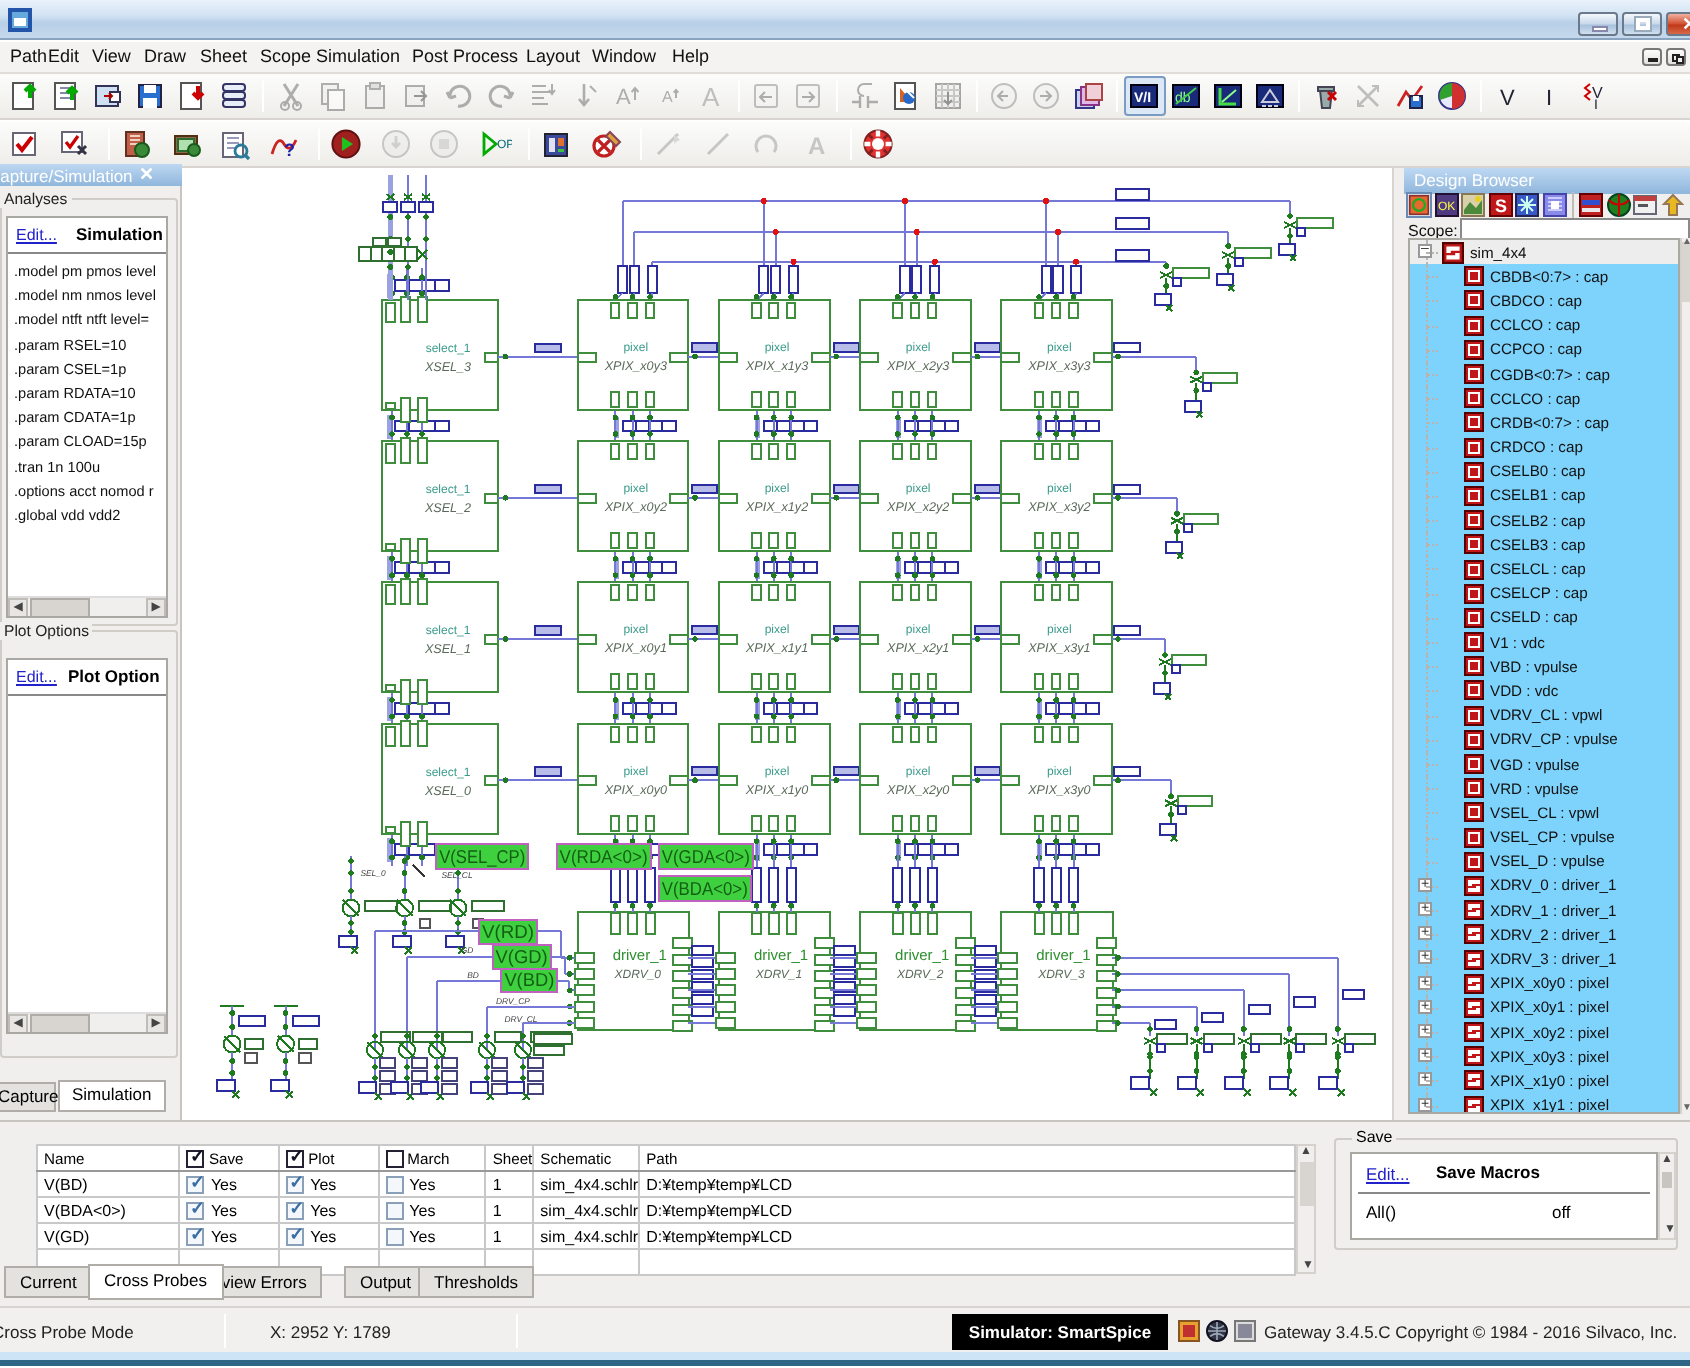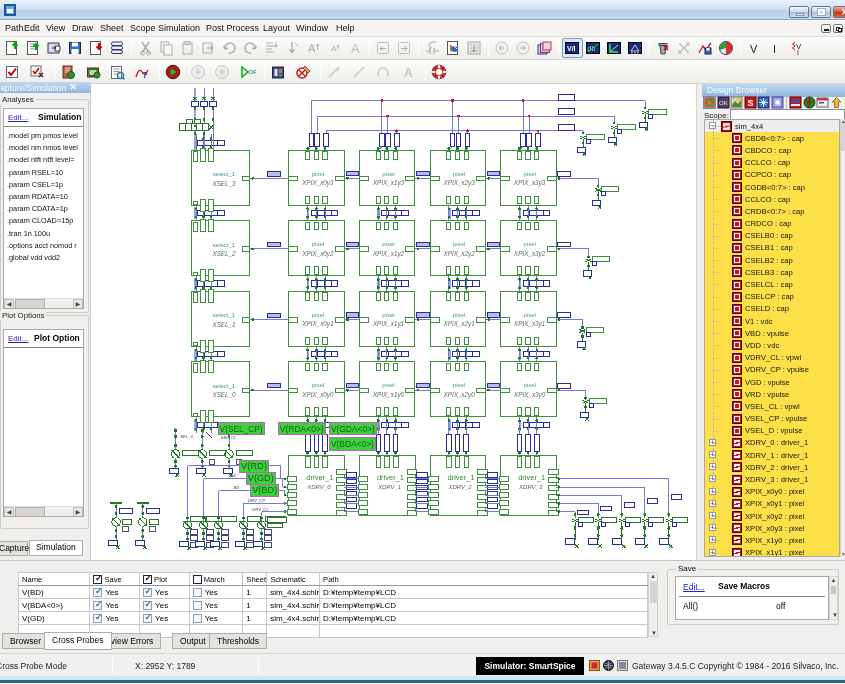--- a/index.html
+++ b/index.html
@@ -41,21 +41,21 @@
 #canvas { position:absolute; left:95px; top:84px; width:601px; height:476px; background:#fff; }
 #rsplit { position:absolute; left:696px; top:84px; width:6px; height:476px; background:#f0efed; border-left:1px solid #d8d5d0; }
 #rightpanel { position:absolute; left:702px; top:84px; width:143px; height:476px; background:#f0efed; }
 #rphead { position:absolute; left:0; top:0; width:143px; height:13px; background:linear-gradient(#bed8f2,#8fb6dc);
   color:#fff; font-size:8.5px; padding:1px 0 0 5px; }
 #rptools { position:absolute; left:1px; top:11px; width:142px; height:14px; display:flex; align-items:center; }
 .dbi { display:inline-flex; width:13px; height:13px; align-items:center; justify-content:center; margin-right:0.5px; flex:none; }
 .dbsep { width:1px; height:13px; background:#c0bdb8; margin:0 2px; flex:none; }
 #rpscope { position:absolute; left:2px; top:27px; font-size:8px; color:#111; }
 #rpscopebox { position:absolute; left:28px; top:25px; width:115px; height:11px; background:#fff; border:1px solid #8a8a8a; }
-#rptree { position:absolute; left:2px; top:35px; width:136px; height:438px; background:#fde047; border:1px solid #aaa8a2; overflow:hidden; }
+#rptree { position:absolute; left:2px; top:35px; width:136px; height:438px; background:#7dd3fc; border:1px solid #aaa8a2; overflow:hidden; }
 #rpsb { position:absolute; left:138px; top:35px; width:6px; height:438px; background:#f0efed; border-left:1px solid #d5d2cd; }
 .trow { display:flex; align-items:center; height:12.2px; font-size:7.6px; color:#111; white-space:nowrap; padding-left:14px; position:relative; }
 .trow::before { content:""; position:absolute; left:8px; top:0; bottom:0; border-left:1px dotted #b8b5b0; }
 .trow::after { content:""; position:absolute; left:8px; top:6px; width:6px; border-top:1px dotted #b8b5b0; }
 .trow .tind { width:13px; flex:none; }
 .texp { position:absolute; left:4px; top:2px; width:7px; height:7px; border:1px solid #999; background:#fff; font-size:7px; line-height:5px; text-align:center; color:#333; }
 .tlab { margin-left:3px; }
 #bottompanel { position:absolute; left:0; top:560px; width:845px; height:93px; background:#f0efed; border-top:1px solid #c8c5c0; }
 #xtable { position:absolute; left:18px; top:11px; width:630px; border-collapse:collapse; background:#fff; font-size:8px; }
 #xtable td, #xtable th { border:1px solid #c8c8c8; height:13px; padding:0 0 0 3px; font-weight:normal; text-align:left; white-space:nowrap; overflow:hidden; }
@@ -2128,21 +2128,21 @@
           <td></td>
         </tr>
   </tbody>
     </table>
   <div style="position:absolute;left:648px;top:11px;width:10px;height:65px;background:#f0efed;border:1px solid #d5d2cd;font-size:6px;color:#444;text-align:center">
     <div>▲</div>
       <div style="position:absolute;top:8px;left:1px;width:7px;height:22px;background:#d8d5d0"></div>
       <div style="position:absolute;bottom:0;left:2px">▼</div>
   </div>
   <div id="btabs">
-    <span class="btab" style="left:0">Browser</span>
+    <span class="btab" style="left:0">Current</span>
     <span class="btab act" style="left:42px">Cross Probes</span>
     <span class="btab" style="left:90px">Review Errors</span>
     <span class="btab" style="left:170px">Output</span>
     <span class="btab" style="left:207px">Thresholds</span>
   </div>
   <div id="savegrp">
     <span class="leg">Save</span>
     <div id="savebox">
       <span style="position:absolute;left:7px;top:5px;font-size:8.5px;color:#2222cc;text-decoration:underline">Edit...</span>
       <span style="position:absolute;left:42px;top:4px;font-size:8.5px;font-weight:bold">Save Macros</span>

